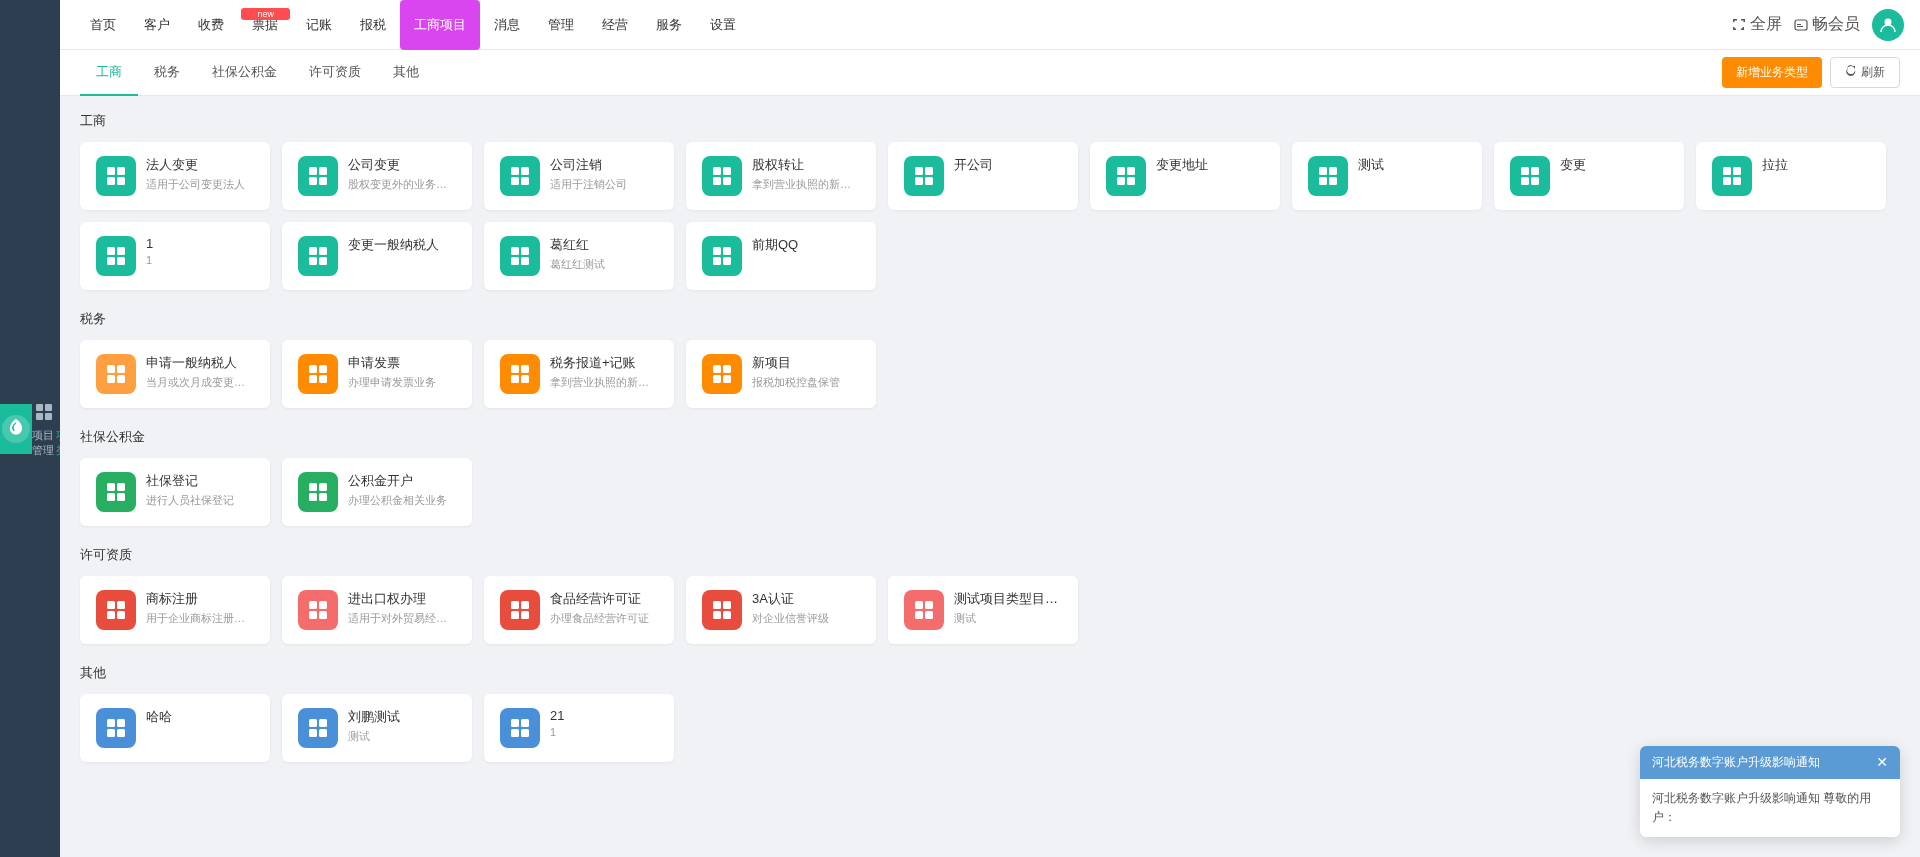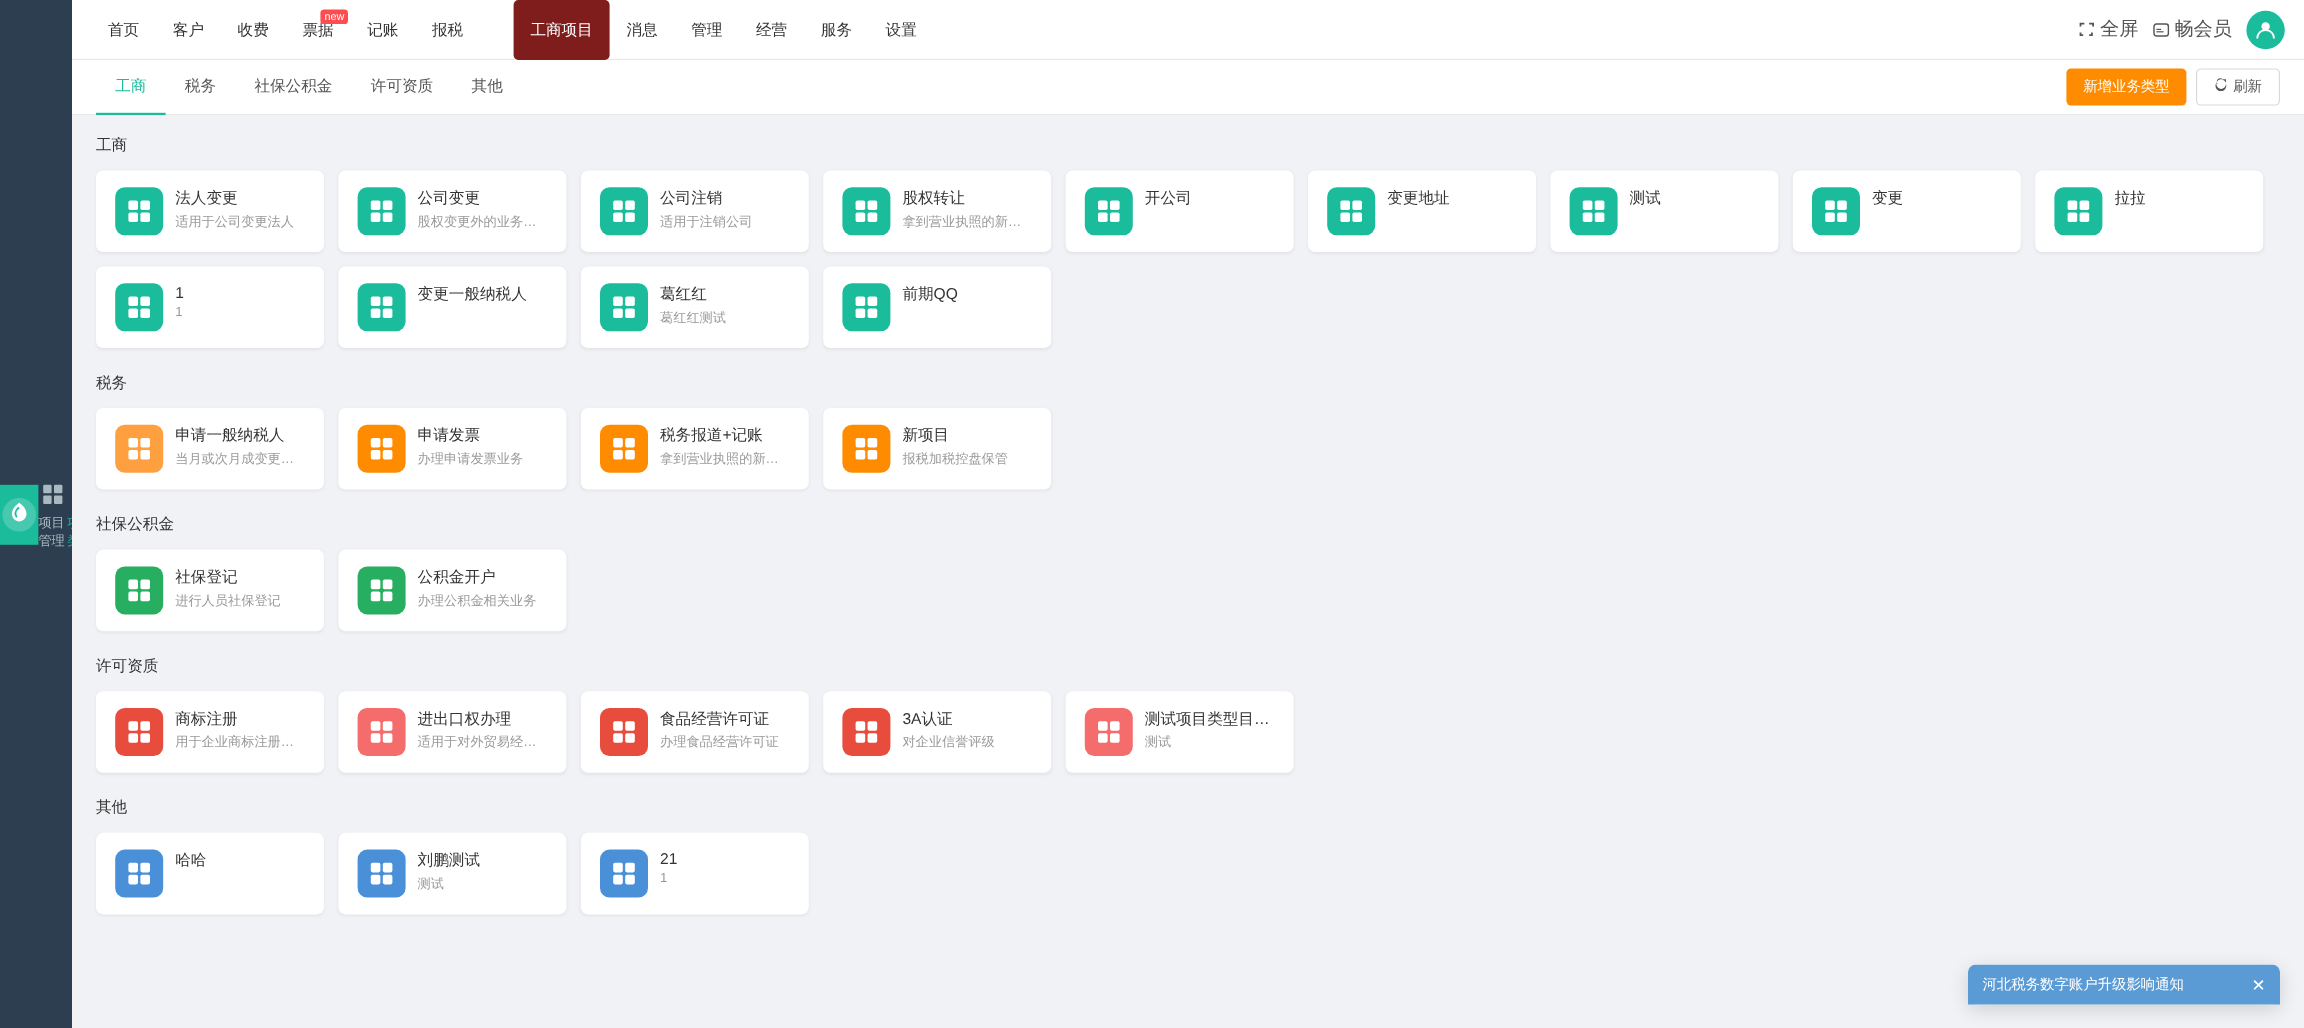--- a/index.html
+++ b/index.html
@@ -67,33 +67,32 @@
       height: 50px;
       display: flex;
       align-items: center;
       cursor: pointer;
       font-size: 13px;
       color: #333;
       position: relative;
       white-space: nowrap;
     }
     .topnav-item.active {
-      background: #7f1d1d;
+      background: #d946ef;
       color: #fff;
       border-radius: 4px;
-      margin-left: 28px;
     }
     .badge-new {
       position: absolute;
       top: 8px;
       right: 2px;
       background: #ff4d4f;
       color: #fff;
       font-size: 9px;
-      padding: 1px 3px;
+      padding: 1px 16px;
       border-radius: 3px;
     }
     .topnav-right {
       margin-left: auto;
       display: flex;
       align-items: center;
       gap: 12px;
     }
     .topnav-right-item {
       display: flex;
@@ -801,13 +800,17 @@
 
     </div>
   </div>
 </div>
 
 <div class="notification-popup">
   <div class="notification-header">
     <span>河北税务数字账户升级影响通知</span>
     <span class="notification-close">✕</span>
   </div>
+  <div class="notification-body">
+    <span>河北税务数字账户升级影响通知
+尊敬的用户：</span>
+  </div>
 </div>
 
 </body></html>

